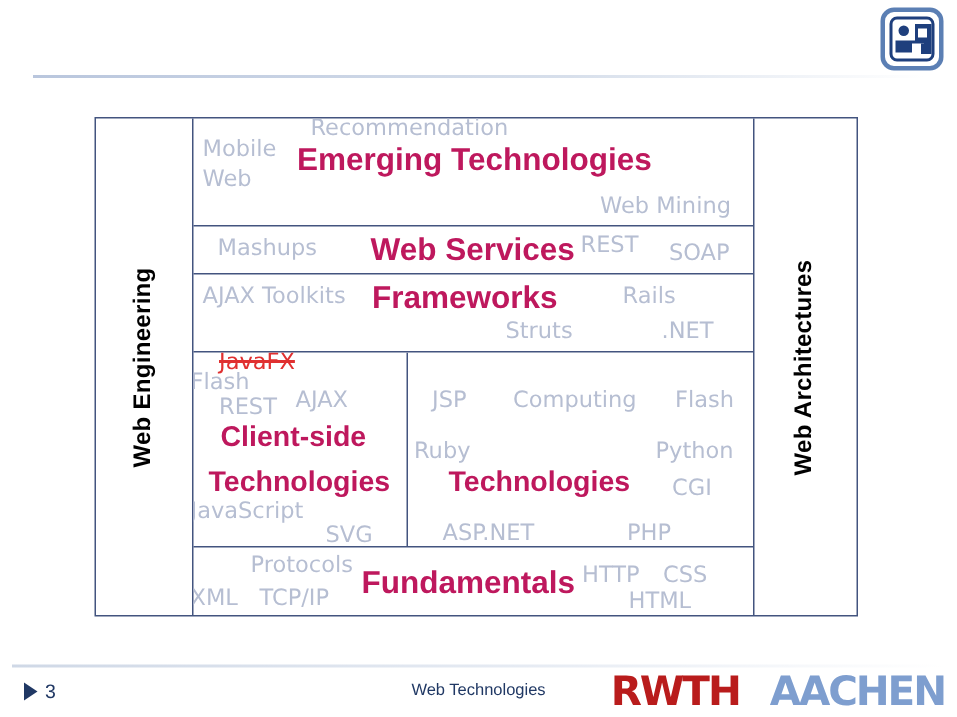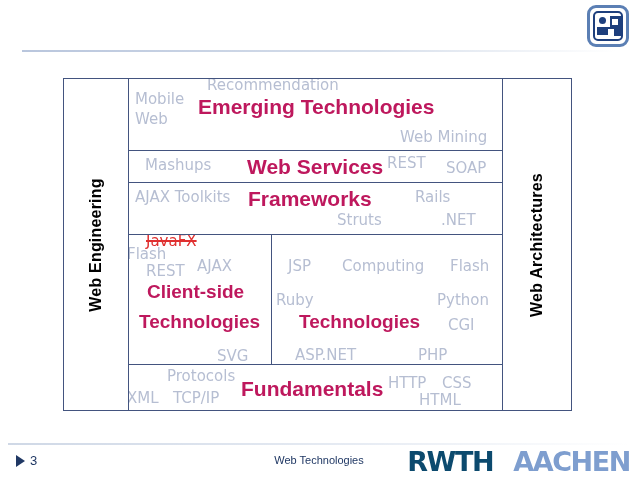--- a/index.html
+++ b/index.html
@@ -148,21 +148,21 @@
     position:absolute;left:0;top:8px;width:638px;
     text-align:center;font-size:11px;color:#203864;
   }
   #rwth-logo{
     position:absolute;right:8px;top:0px;
     font-family:"DejaVu Sans", sans-serif;
     font-weight:bold;font-size:27px;
     letter-spacing:-1.4px;
     line-height:32px;
   }
-  #rwth-part{ color:#0c4a6e; }
+  #rwth-part{ color:#b91c1c; }
   #aachen-part{ color:#7e9ecf;padding-left:20px; }
 </style>
 </head>
 <body>
 
 <div id="slide-header">
   <div id="header-rule"></div>
 
   <div id="i9-logo">
     <div id="i9-inner">
@@ -210,20 +210,21 @@
       <span class="main-label" style="left:119px;top:4px;font-size:21px;">Frameworks</span>
     </div>
 
     <div class="row" style="top:156px;height:130px;">
 
       <div class="halfcell left-half">
         <span class="bg-word struck" style="left:17px;top:-3px;font-size:15px;">JavaFX</span>
         <span class="bg-word" style="left:-2px;top:10px;font-size:15px;">Flash</span>
         <span class="bg-word" style="left:17px;top:27px;font-size:15px;">REST</span>
         <span class="bg-word" style="left:68px;top:22px;font-size:15px;">AJAX</span>
+        <span class="bg-word" style="left:-2px;top:96px;font-size:15px;">JavaScript</span>
         <span class="bg-word" style="left:88px;top:112px;font-size:15px;">SVG</span>
         <span class="main-label" style="left:18px;top:46px;font-size:19px;">Client-side</span>
         <span class="main-label" style="left:10px;top:76px;font-size:19px;">Technologies</span>
       </div>
 
       <div class="halfcell right-half">
         <span class="bg-word" style="left:16px;top:22px;font-size:15px;">JSP</span>
         <span class="bg-word" style="left:70px;top:22px;font-size:15px;">Computing</span>
         <span class="bg-word" style="left:178px;top:22px;font-size:15px;">Flash</span>
         <span class="bg-word" style="left:4px;top:56px;font-size:15px;">Ruby</span>

